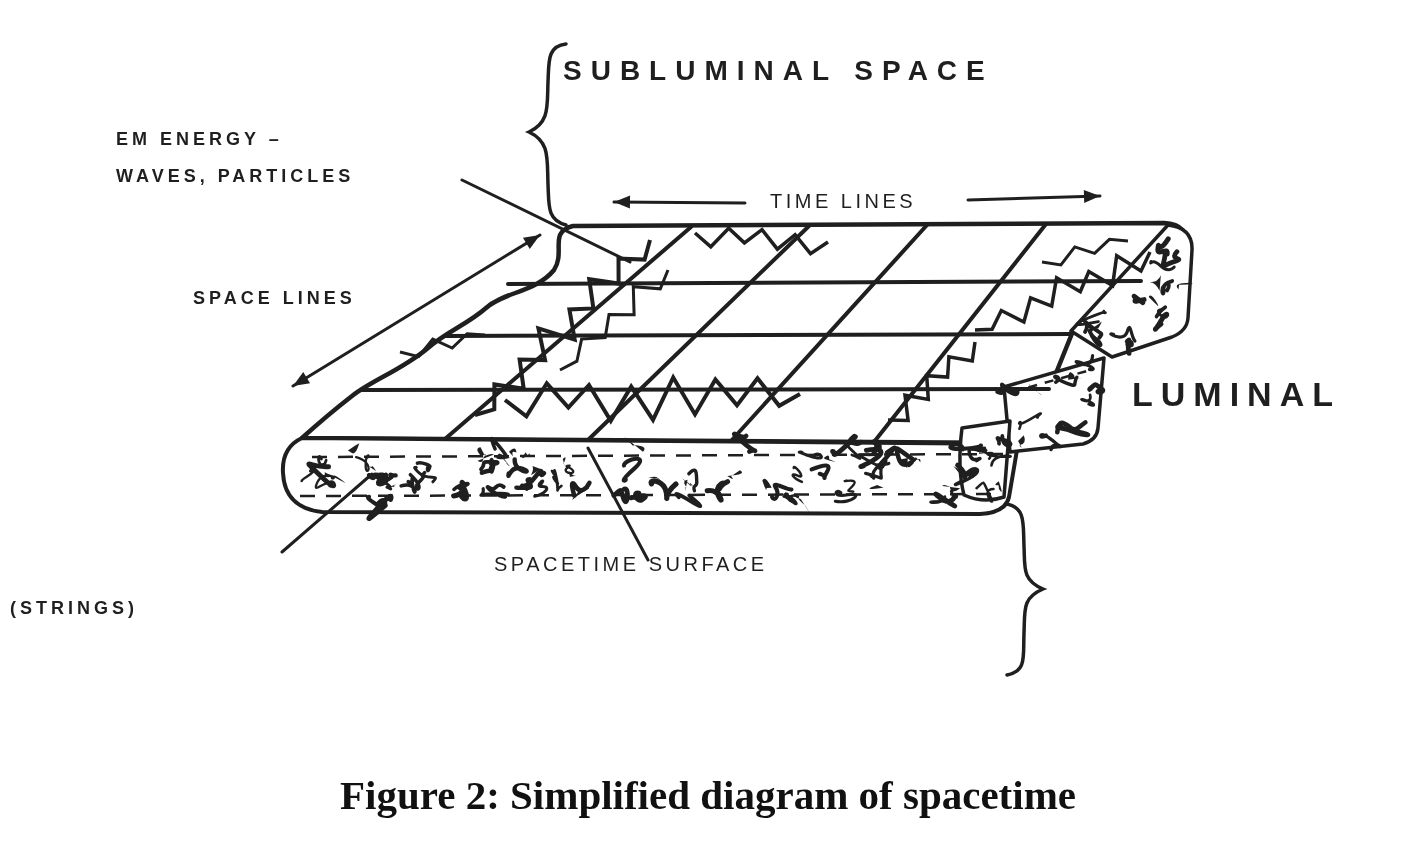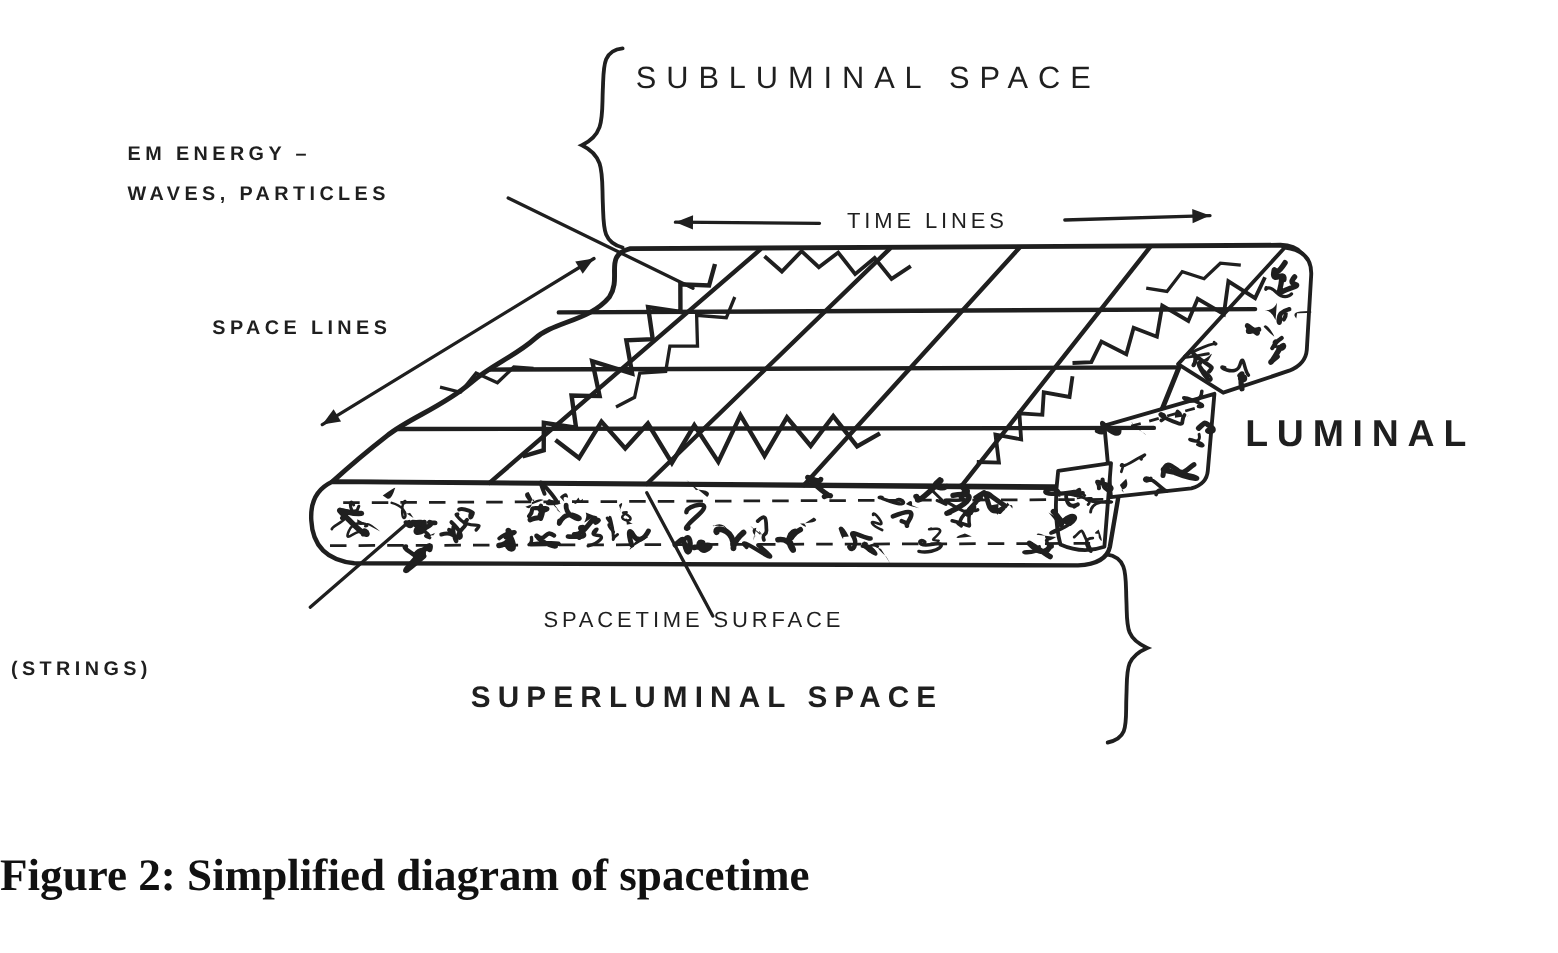--- a/index.html
+++ b/index.html
@@ -2,24 +2,24 @@
 <html><head>
 <meta charset="utf-8">
 <style>
   html,body{margin:0;padding:0;background:#ffffff;}
   #stage{position:relative;width:1416px;height:866px;background:#ffffff;overflow:hidden;
          font-family:"Liberation Sans",sans-serif;color:#1f1f1f;}
   #art{position:absolute;left:0;top:0;}
   .lbl{position:absolute;white-space:nowrap;line-height:1;}
   .sm{font-size:18px;letter-spacing:4px;font-weight:700;}
   .xs{font-size:20px;letter-spacing:3.5px;font-weight:400;}
-  .big{font-size:28px;letter-spacing:9px;font-weight:400;margin-left:15px;}
+  .big{font-size:28px;letter-spacing:9px;font-weight:700;}
   .md{font-size:34px;letter-spacing:8px;font-weight:700;}
   .sup{font-size:27px;letter-spacing:6.5px;font-weight:700;}
-  .caption{position:absolute;left:0;right:0;top:771px;
+  .caption{position:absolute;left:0;right:0;top:771px;text-align:center;
            font-family:"Liberation Serif",serif;font-weight:700;font-size:41px;color:#111;}
 </style>
 </head>
 <body>
 
 <div id="stage">
 
   <svg id="art" width="1416" height="866" viewBox="0 0 1416 866">
 
     <g stroke="#1f1f1f" fill="#ffffff" stroke-linecap="round" stroke-linejoin="round">
@@ -216,16 +216,15 @@
   <div class="lbl xs" style="left:770px;top:191px">TIME LINES</div>
 
   <div class="lbl sm" style="left:193px;top:289px">SPACE LINES</div>
 
   <div class="lbl md" style="left:1132px;top:377px">LUMINAL</div>
 
   <div class="lbl sm" style="left:10px;top:599px">(STRINGS)</div>
 
   <div class="lbl xs" style="left:494px;top:554px">SPACETIME SURFACE</div>
 
-  <div class="lbl sup" style="left:428px;top:621px">SUPERLUMINAL SPACE</div>
 
   <div class="caption">Figure 2: Simplified diagram of spacetime</div>
 </div>
 
 </body></html>

